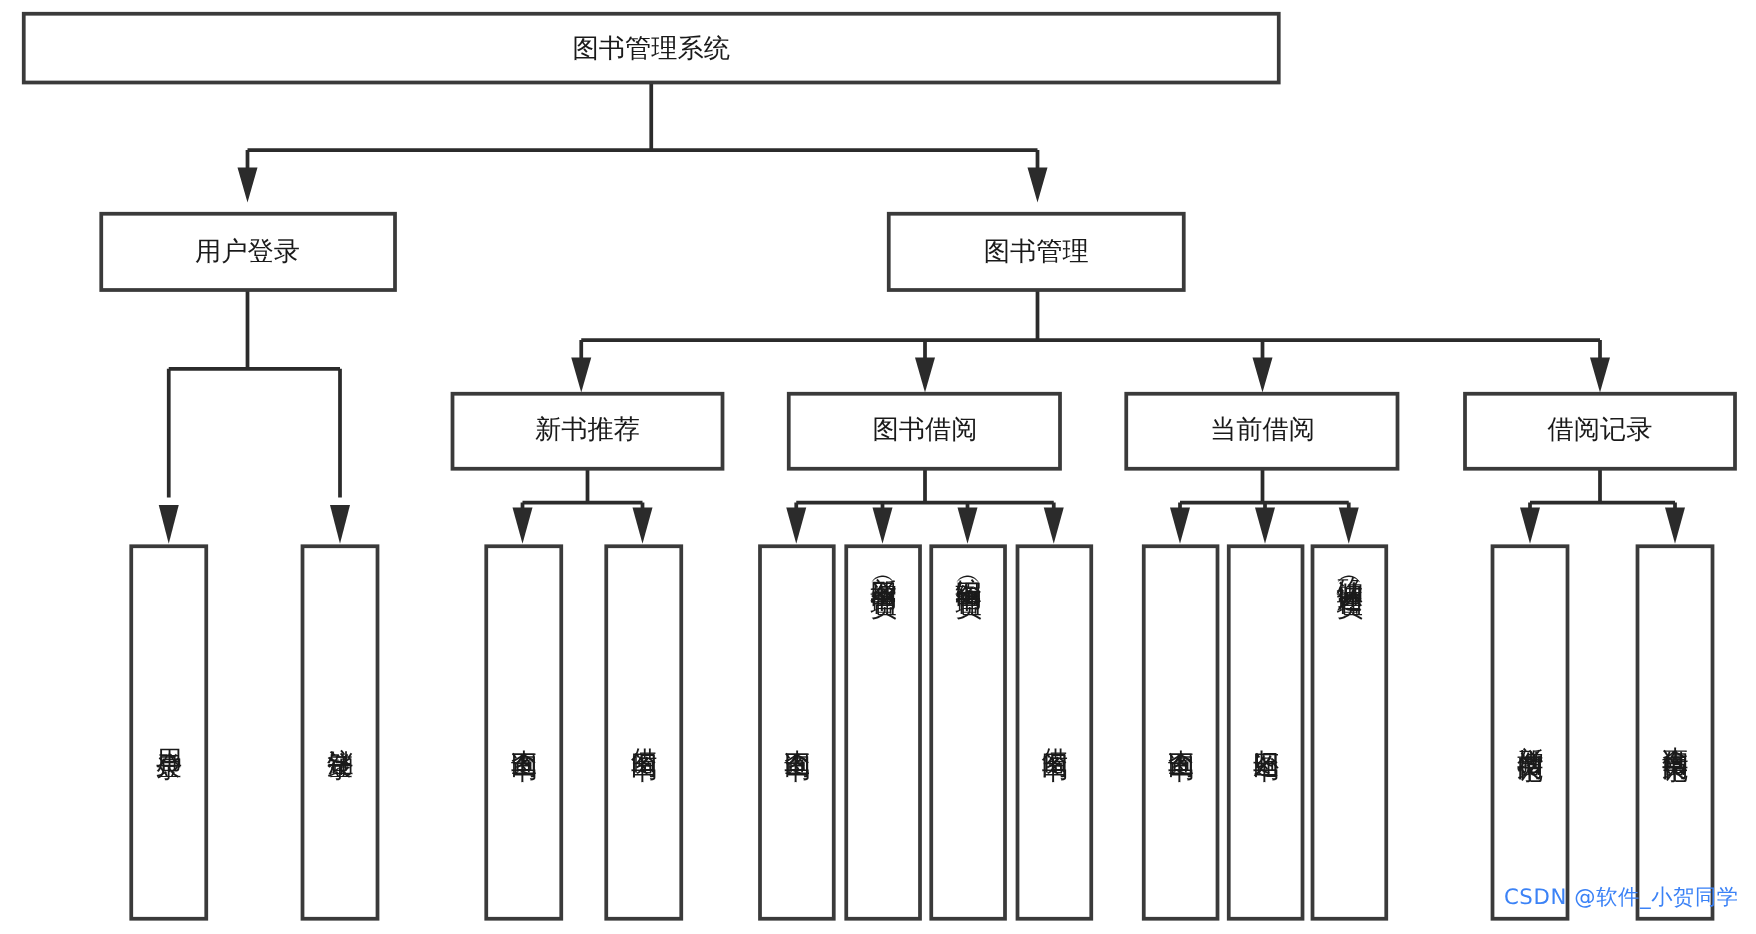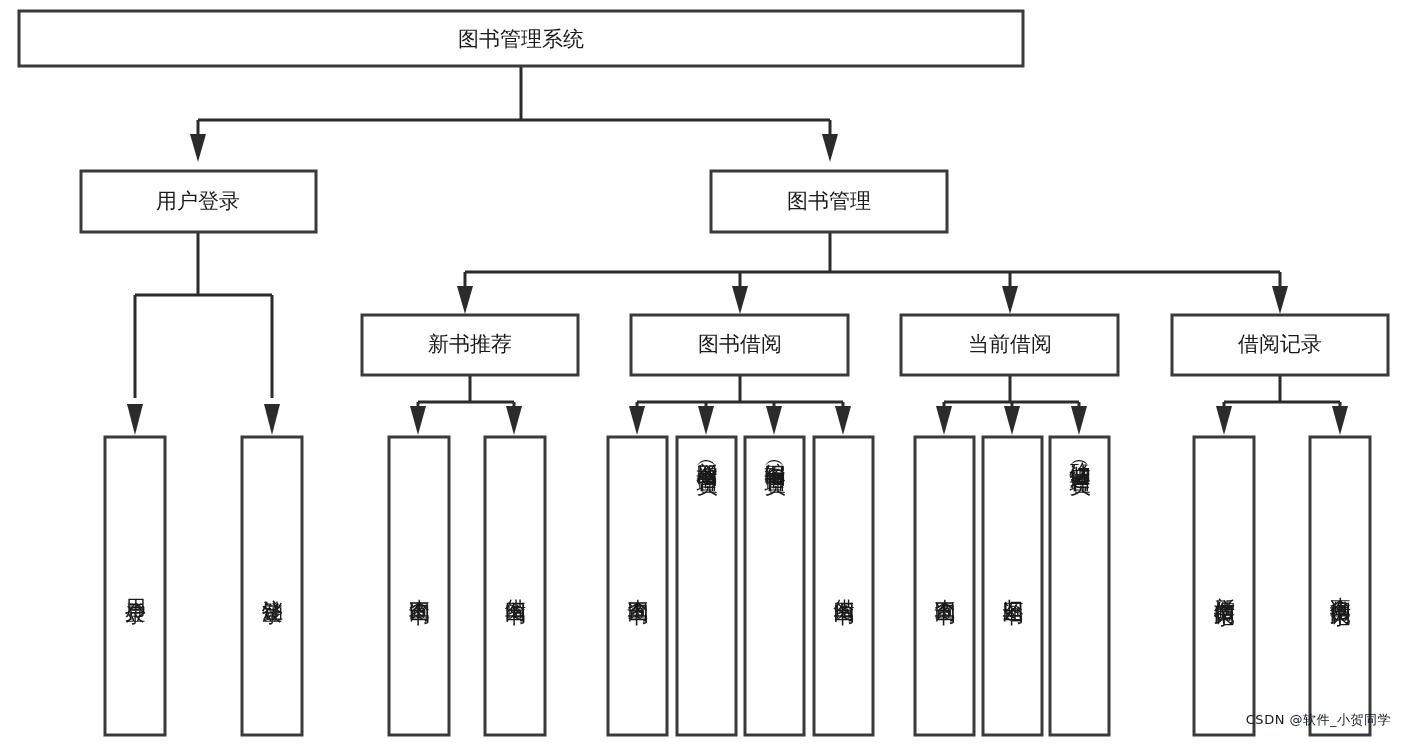--- a/index.html
+++ b/index.html
@@ -62,22 +62,22 @@
     line-height: 1.18;
     letter-spacing: 2px;
     color: #1a1a1a;
     white-space: nowrap;
   }
   .watermark {
     position: absolute;
     right: 14px;
     bottom: 6px;
     font-family: "DejaVu Sans", "Liberation Sans", sans-serif;
-    font-size: 13px;
-    color: #0f172a;
+    font-size: 17px;
+    color: #3b82f6;
     white-space: nowrap;
     letter-spacing: 0.5px;
   }
 </style>
 </head>
 <body>
 
 <div id="diagram-root">
 
   <svg id="tree-svg" viewBox="0 0 1405 747">

